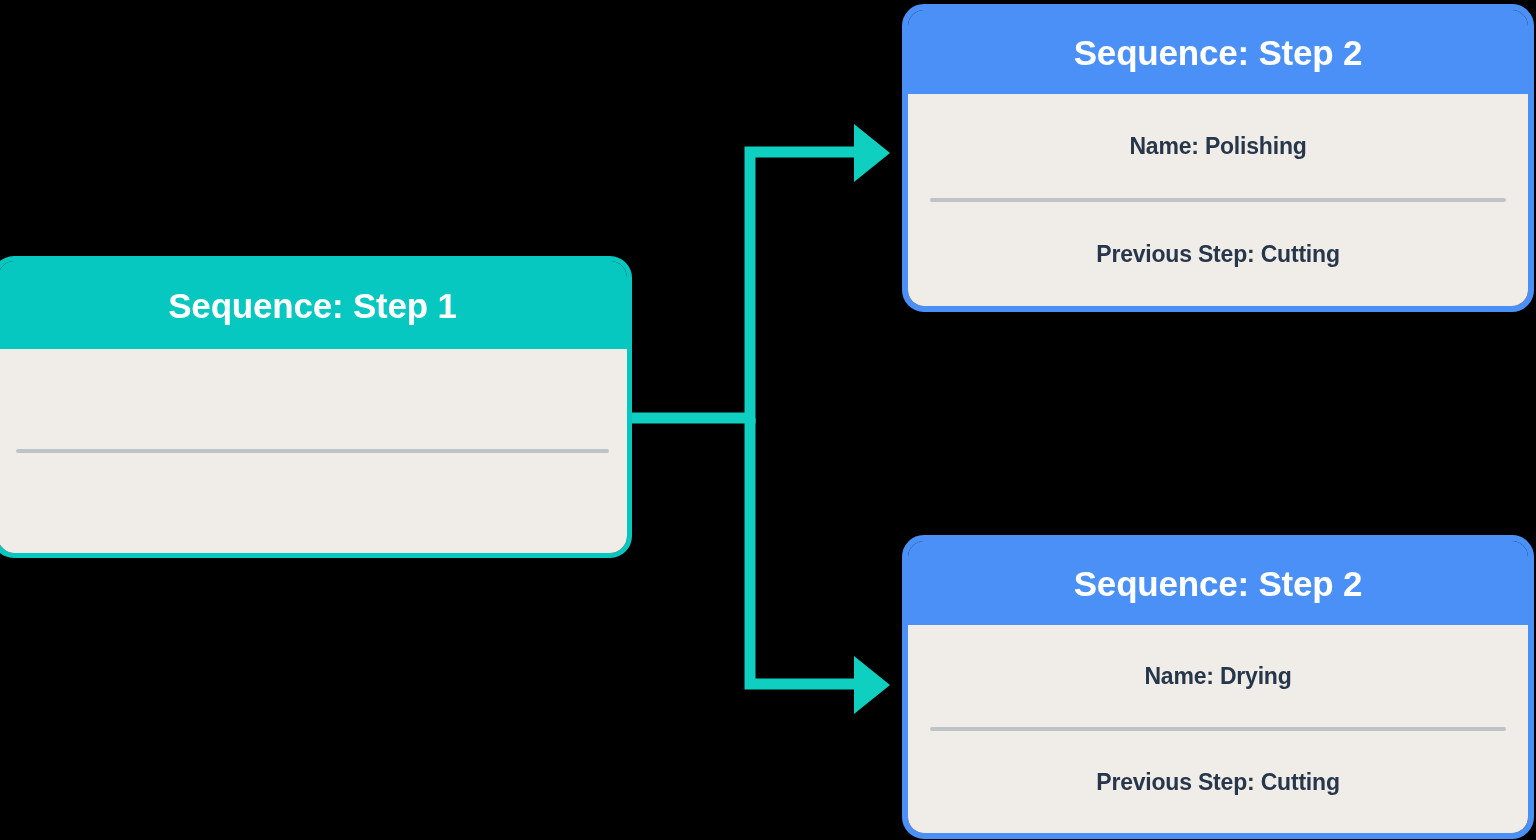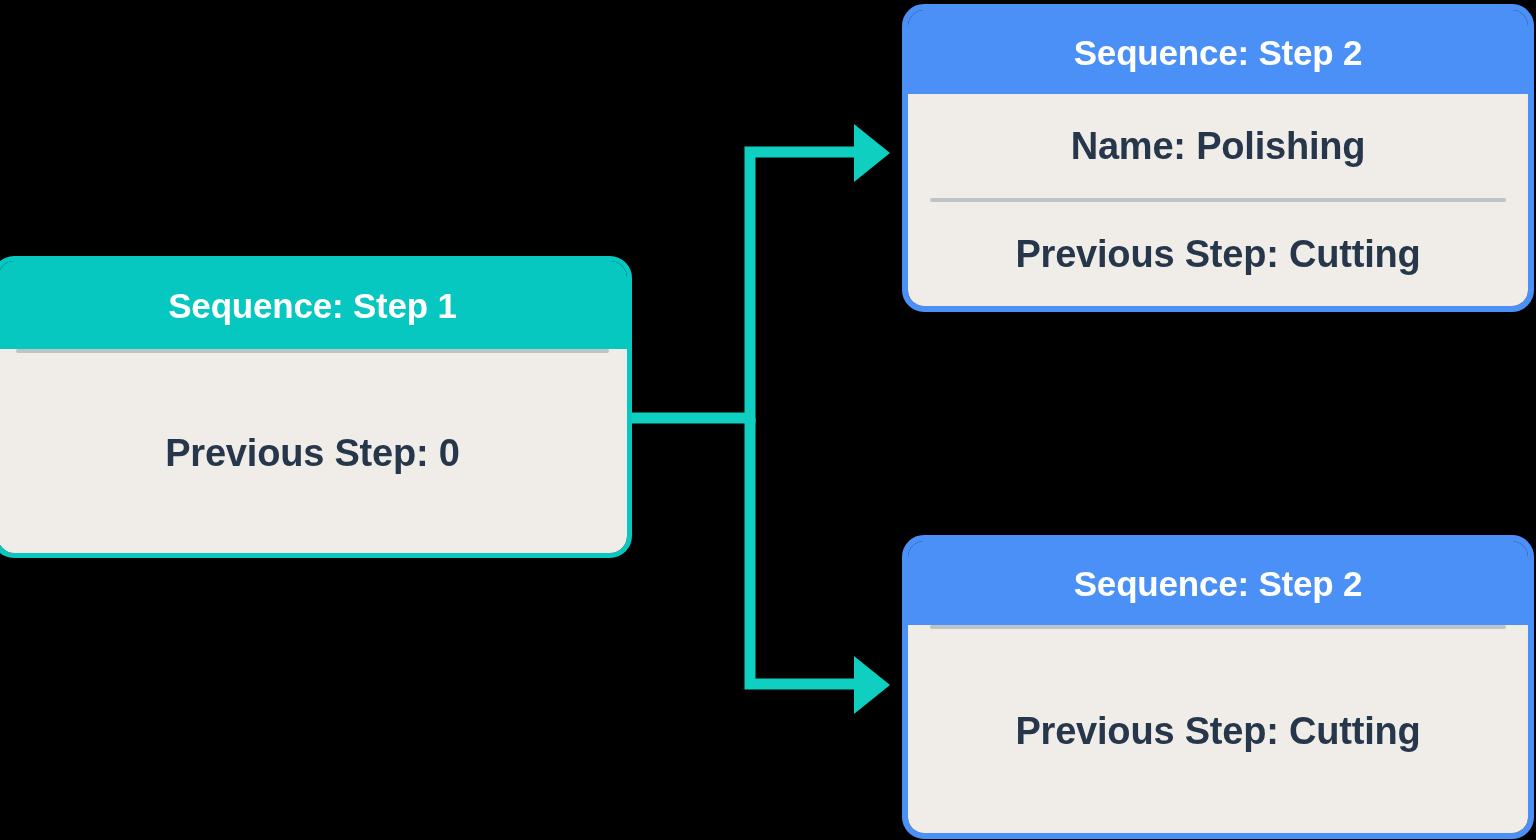--- a/index.html
+++ b/index.html
@@ -46,21 +46,21 @@
     padding: 0 22px;
     box-sizing: border-box;
   }
   .node-row {
     flex: 1 1 0;
     display: flex;
     align-items: center;
     justify-content: center;
     color: #27374B;
     font-weight: bold;
-    font-size: 38px;
+    font-size: 23px;
     letter-spacing: -0.2px;
     text-align: center;
   }
   .node-divider {
     flex: 0 0 auto;
     height: 4px;
     background: #BDC3C7;
     border-radius: 2px;
     width: 100%;
   }
@@ -127,34 +127,34 @@
     </g>
 
     <polygon points="854,124 890,153 854,182" fill="#0ECFC0"></polygon>
     <polygon points="854,656 890,685 854,714" fill="#0ECFC0"></polygon>
   </svg>
 
   <div class="node" id="node-step1">
     <div class="node-header">Sequence: Step 1</div>
     <div class="node-body">
       <div class="node-divider"></div>
-      <div class="node-row">Previous Step: 0</div>
     </div>
   </div>
 
   <div class="node" id="node-step2a">
     <div class="node-header">Sequence: Step 2</div>
     <div class="node-body">
       <div class="node-row">Name: Polishing</div>
       <div class="node-divider"></div>
       <div class="node-row">Previous Step: Cutting</div>
     </div>
   </div>
 
   <div class="node" id="node-step2b">
     <div class="node-header">Sequence: Step 2</div>
     <div class="node-body">
+      <div class="node-row">Name: Drying</div>
       <div class="node-divider"></div>
       <div class="node-row">Previous Step: Cutting</div>
     </div>
   </div>
 
 </div>
 
 </body></html>

